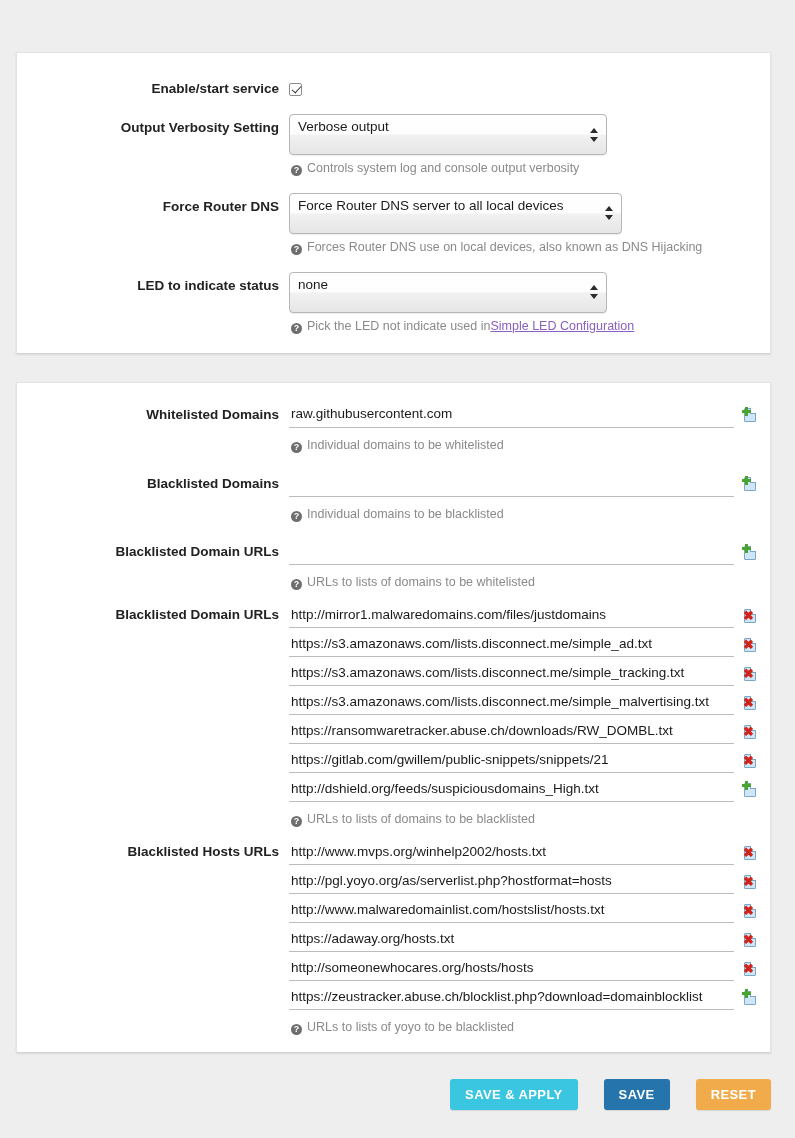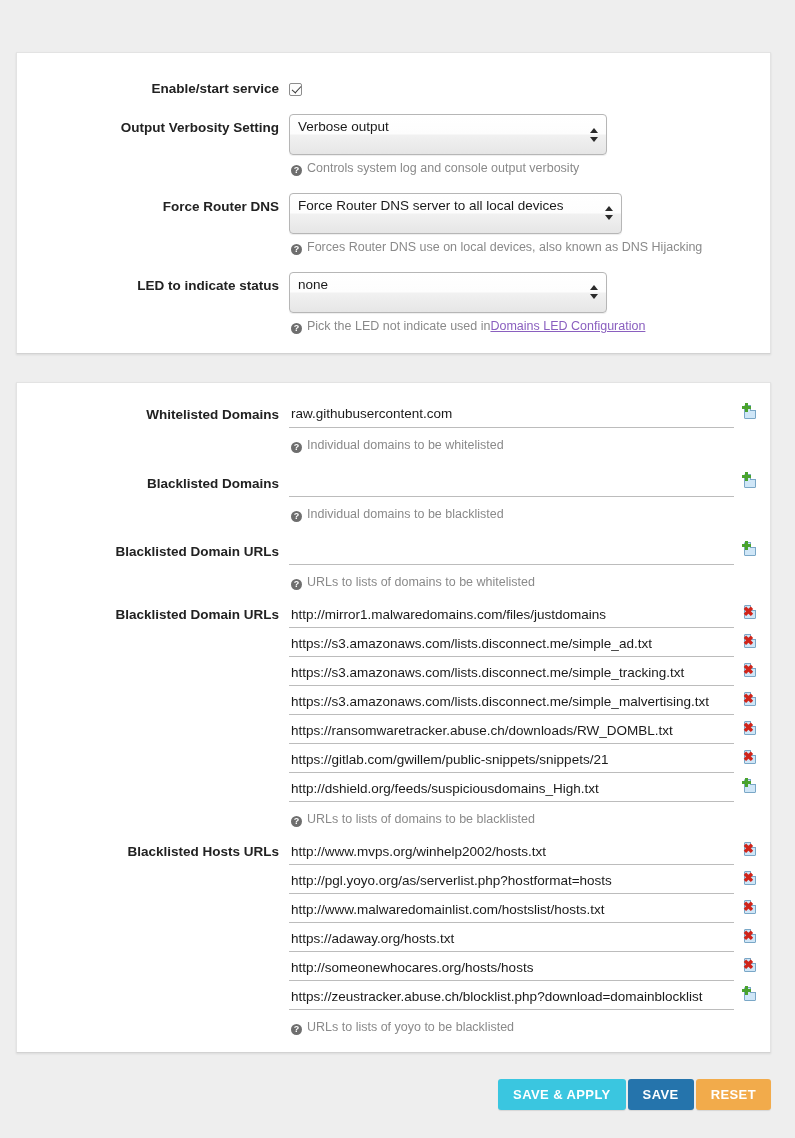--- a/index.html
+++ b/index.html
@@ -140,21 +140,21 @@
     text-align: center;
     margin-right: 5px;
     position: relative;
     top: 1px;
   }
   .hint a { color: #8a5fbf; text-decoration: underline; }
 
   
   .inputline {
     display: flex;
-    align-items: flex-start;
+    align-items: center;
     margin-bottom: 4px;
   }
   .inputline input[type="text"] {
     flex: 1 1 auto;
     min-width: 0;
     height: 25px;
     font-family: "Liberation Sans", sans-serif;
     font-size: 13.5px;
     color: #1a1a1a;
     border: none;
@@ -215,21 +215,21 @@
 
   .field-group { padding-top: 2px; }
   .row-spacer { height: 16px; }
   .row-spacer-sm { height: 10px; }
 
   
   .footer {
     display: flex;
     justify-content: flex-end;
     align-items: center;
-    gap: 2px;
+    gap: 26px;
     padding: 26px 24px 20px 0;
   }
   .btn {
     border: none;
     border-radius: 3px;
     color: #ffffff;
     font-family: "Liberation Sans", sans-serif;
     font-size: 13px;
     font-weight: bold;
     letter-spacing: .4px;
@@ -305,21 +305,21 @@
         <div class="sel sel-w-led">
           <span class="sel-text">none</span>
           <span class="sel-arrows">
               <i class="up"></i>
               <i class="down"></i>
             </span>
         </div>
         <div class="hint">
           <span class="qicon">?</span>
           <span>Pick the LED not indicate used in </span>
-          <a href="#" style="color: rgb(138, 95, 191);">Domains LED Configuration</a>
+          <a href="#" style="color: rgb(138, 95, 191);">Simple LED Configuration</a>
         </div>
       </div>
     </div>
 
   </div>
 
   <div class="panel" id="panel-lists">
 
     <div class="row">
       <div class="row-label">Whitelisted Domains</div>

